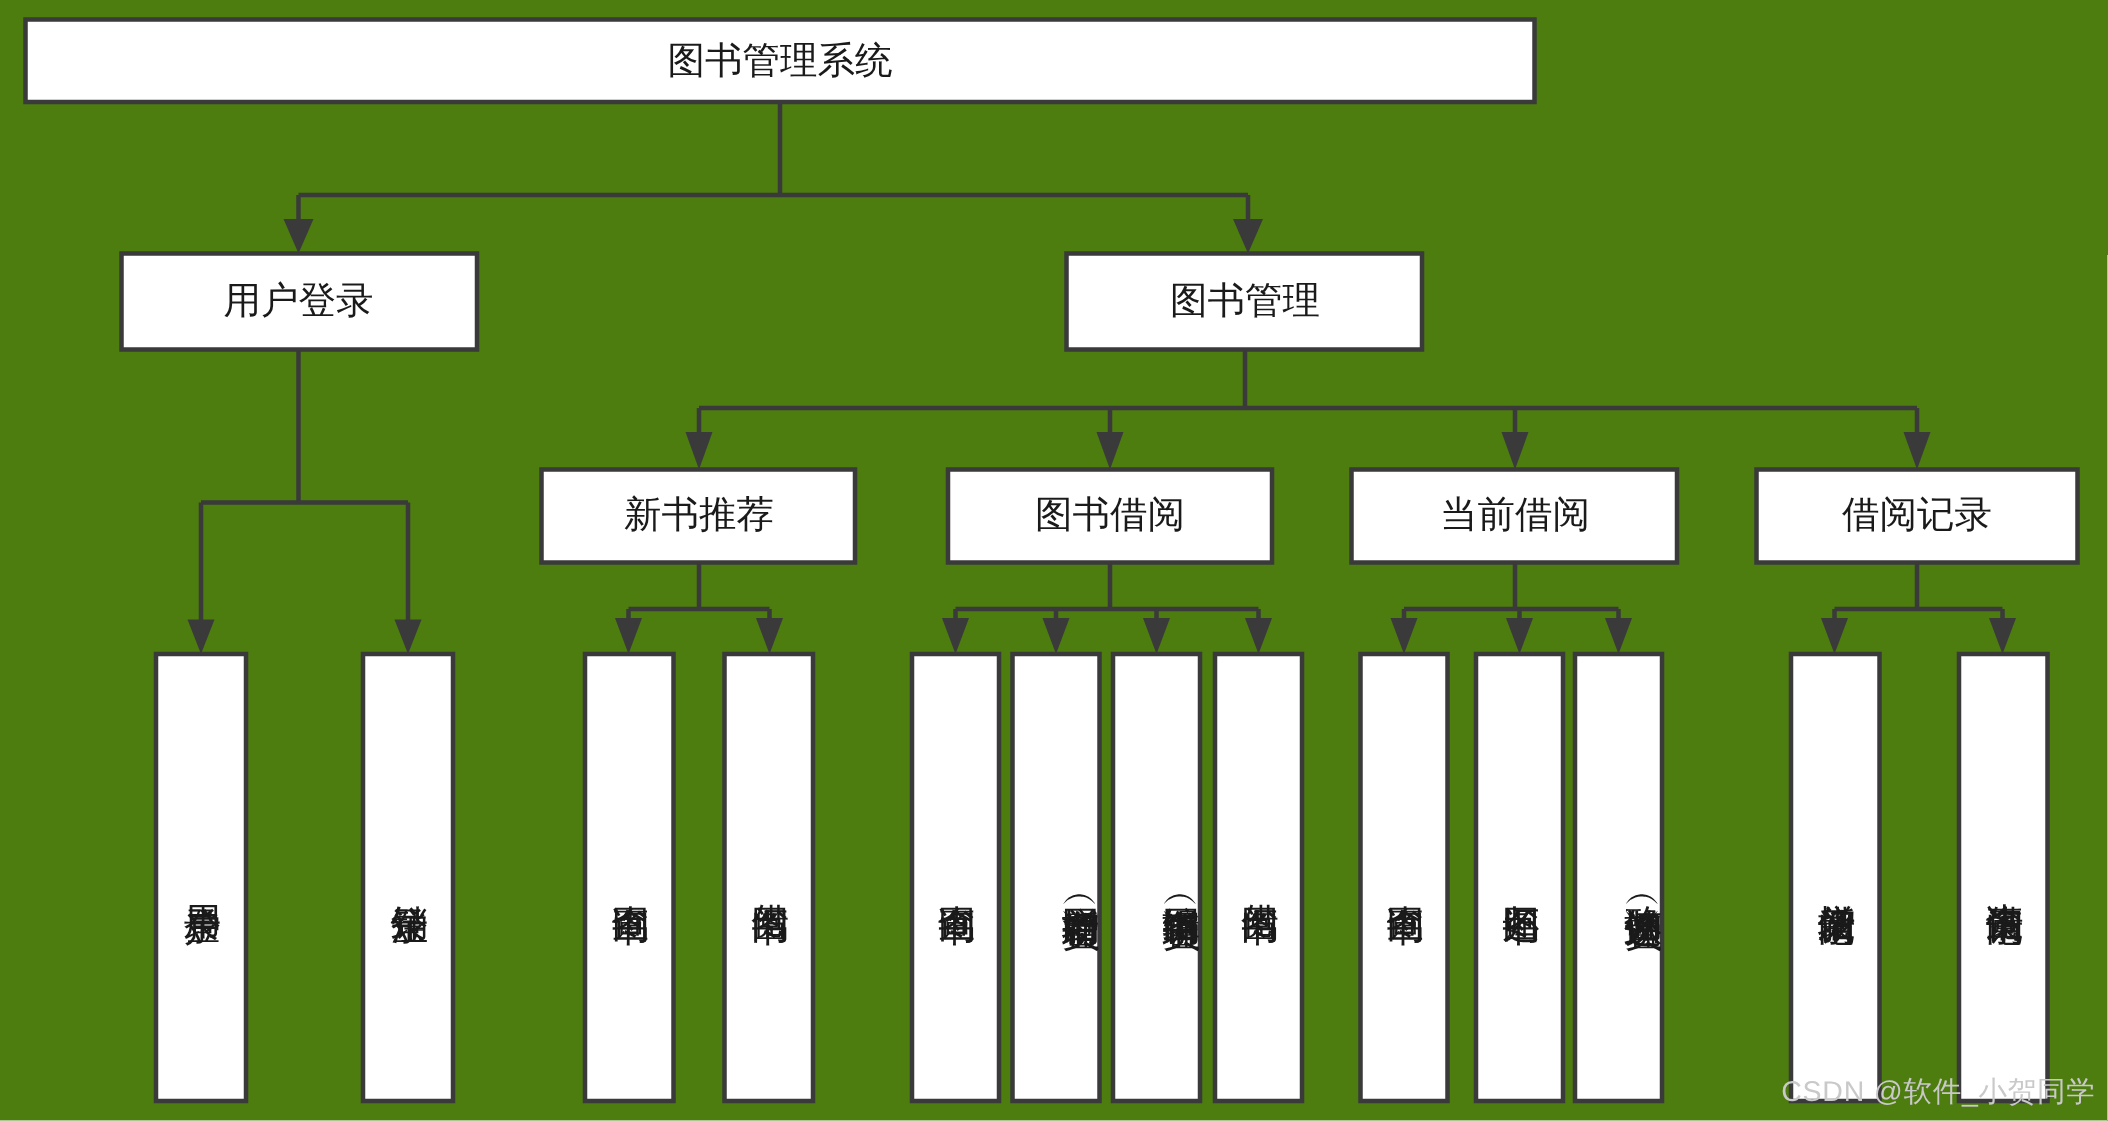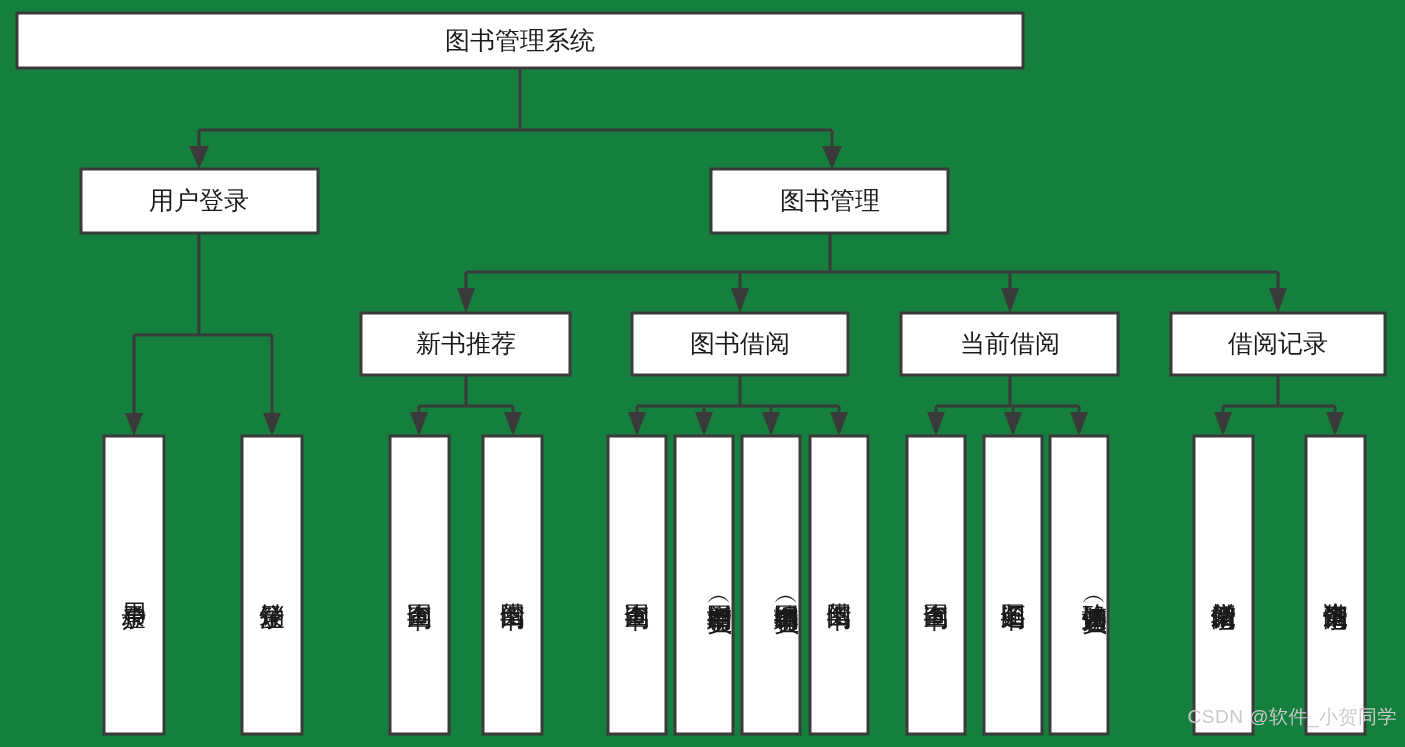--- a/index.html
+++ b/index.html
@@ -4,21 +4,21 @@
 <style>
   html, body {
     margin: 0;
     padding: 0;
     background: #ffffff;
   }
   #page {
     position: relative;
     width: 1405px;
     height: 747px;
-    background: #15803d;
+    background: #4d7c0f;
     font-family: "Liberation Sans", "DejaVu Sans", sans-serif;
     overflow: hidden;
   }
   svg#diagram {
     position: absolute;
     left: 0;
     top: 0;
     width: 1405px;
     height: 747px;
   }
@@ -55,21 +55,21 @@
     font-size: 25px;
     line-height: 1.08;
     letter-spacing: 1px;
     color: #1a1a1a;
     pointer-events: none;
     white-space: nowrap;
   }
   .watermark {
     position: absolute;
     right: 8px;
-    bottom: 17px;
+    bottom: 6px;
     font-family: "Liberation Sans", "DejaVu Sans", sans-serif;
     font-size: 19px;
     color: #c9c9c9;
     letter-spacing: 0.5px;
     white-space: nowrap;
   }
 </style>
 </head>
 <body>
 

